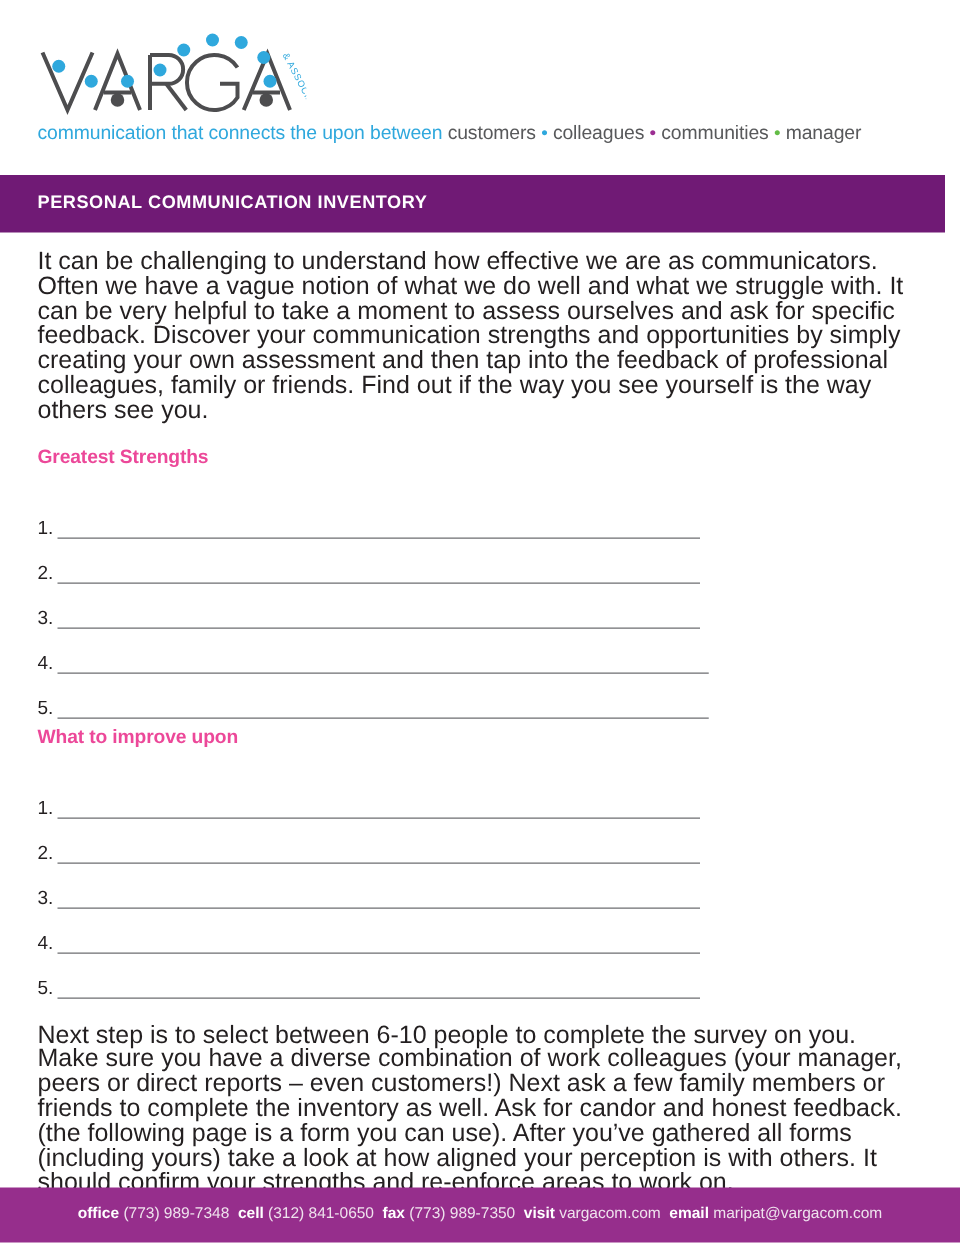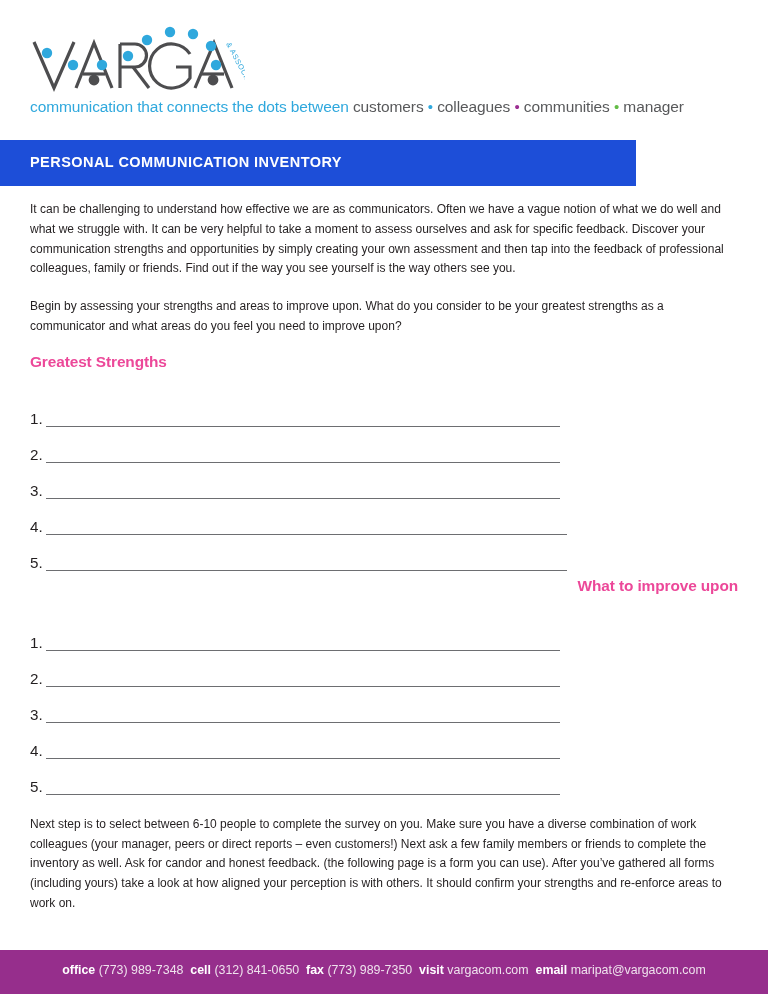--- a/index.html
+++ b/index.html
@@ -44,57 +44,57 @@
   .tagline .tag-gray { color: #58595b; text-align: center; }
   .tagline .dot-b { color: #2fa8dd; font-size: 15px; }
   .tagline .dot-p { color: #9c2e92; font-size: 15px; }
   .tagline .dot-g { color: #63bc46; font-size: 15px; }
 
   
   .title-bar {
     position: absolute;
     left: 0;
     top: 140px;
-    width: 636px;
+    width: 756px;
     height: 46px;
-    background: #1d4ed8;
+    background: #701a75;
   }
   .title-bar .title-text {
     position: absolute;
     left: 30px;
     top: 14px;
     color: #ffffff;
     font-size: 14.5px;
     font-weight: bold;
     letter-spacing: 0.45px;
   }
 
   
   .content {
     position: absolute;
     left: 30px;
     top: 200px;
     width: 708px;
   }
   p.para {
     margin: 0 0 18px 0;
-    font-size: 12px;
+    font-size: 20px;
     line-height: 19.8px;
     color: #231f20;
   }
   p.para.tight { margin-bottom: 16px; }
 
   h2.section-heading {
     margin: 0 0 20px 0;
     font-size: 15.4px;
     font-weight: bold;
     color: #ec4899;
     letter-spacing: -0.1px;
   }
-  h2.section-heading.second { margin-top: 6px; text-align: right; }
+  h2.section-heading.second { margin-top: 6px; }
 
   .form-list {
     margin: 0;
     padding: 0;
     list-style: none;
   }
   .form-row {
     display: flex;
     align-items: flex-end;
     height: 36px;
@@ -180,39 +180,38 @@
       <g fill="#4d4d4f">
         <circle cx="64" cy="58" r="5.4"></circle>
         <circle cx="183" cy="58" r="5.4"></circle>
       </g>
 
       <text x="196" y="22" fill="#2fa8dd" font-family="Liberation Sans, sans-serif" font-size="7.4" letter-spacing="0.6" transform="rotate(62 196 22)">&amp; ASSOCIATES</text>
     </svg>
   </div>
 
   <div class="tagline">
-    <span class="tag-blue">communication that connects the dots between</span><span class="tag-gray">&nbsp;</span><span class="tag-gray">customers</span>
+    <span class="tag-blue">communication that connects the upon between</span><span class="tag-gray">&nbsp;</span><span class="tag-gray">customers</span>
     <span class="dot-b">•</span>
     <span class="tag-gray">colleagues</span>
     <span class="dot-p">•</span>
     <span class="tag-gray">communities</span>
     <span class="dot-g">•</span>
     <span class="tag-gray">manager</span>
   </div>
 </div>
 
 <div class="title-bar">
   <div class="title-text">PERSONAL COMMUNICATION INVENTORY</div>
 </div>
 
 <div class="content">
 
   <p class="para">It can be challenging to understand how effective we are as communicators. Often we have a vague notion of what we do well and what we struggle with. It can be very helpful to take a moment to assess ourselves and ask for specific feedback. Discover your communication strengths and opportunities by simply creating your own assessment and then tap into the feedback of professional colleagues, family or friends. Find out if the way you see yourself is the way others see you.</p>
 
-  <p class="para tight">Begin by assessing your strengths and areas to improve upon. What do you consider to be your greatest strengths as a communicator and what areas do you feel you need to improve upon?</p>
 
   <h2 class="section-heading">Greatest Strengths</h2>
   <ul class="form-list">
     <li class="form-row">
       <span class="row-num">1.</span>
       <span class="row-line" style="width:514px"></span>
     </li>
     <li class="form-row">
       <span class="row-num">2.</span>
       <span class="row-line" style="width:514px"></span>

